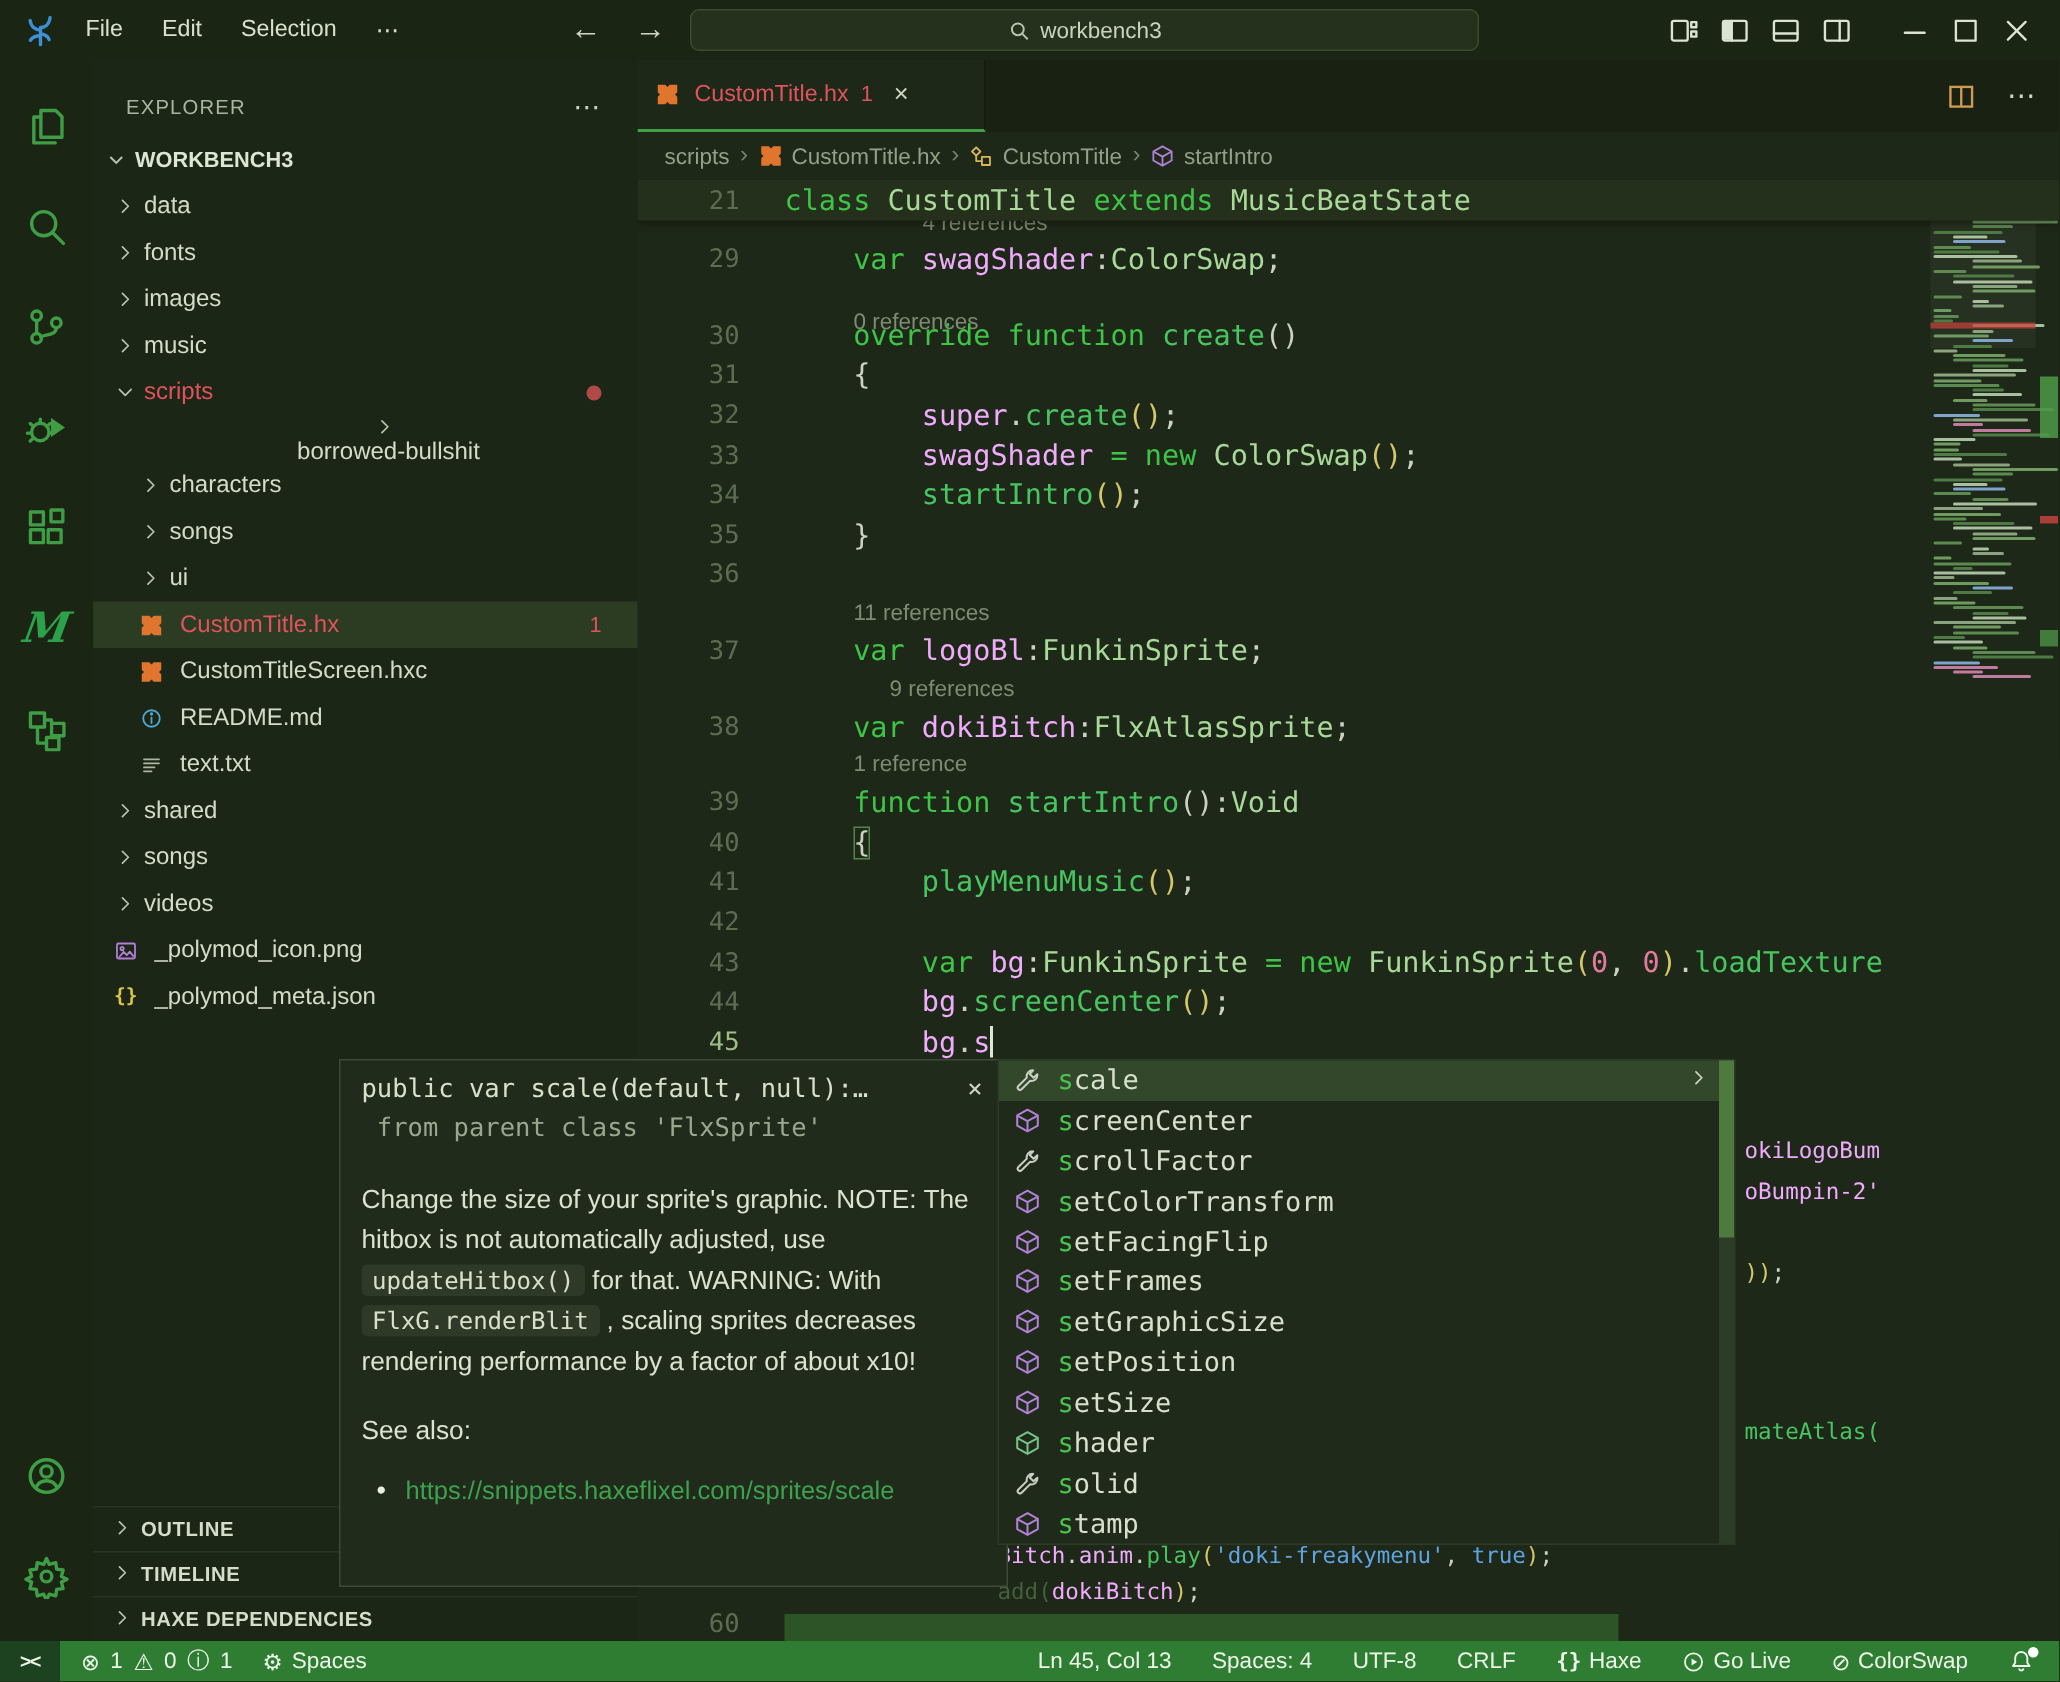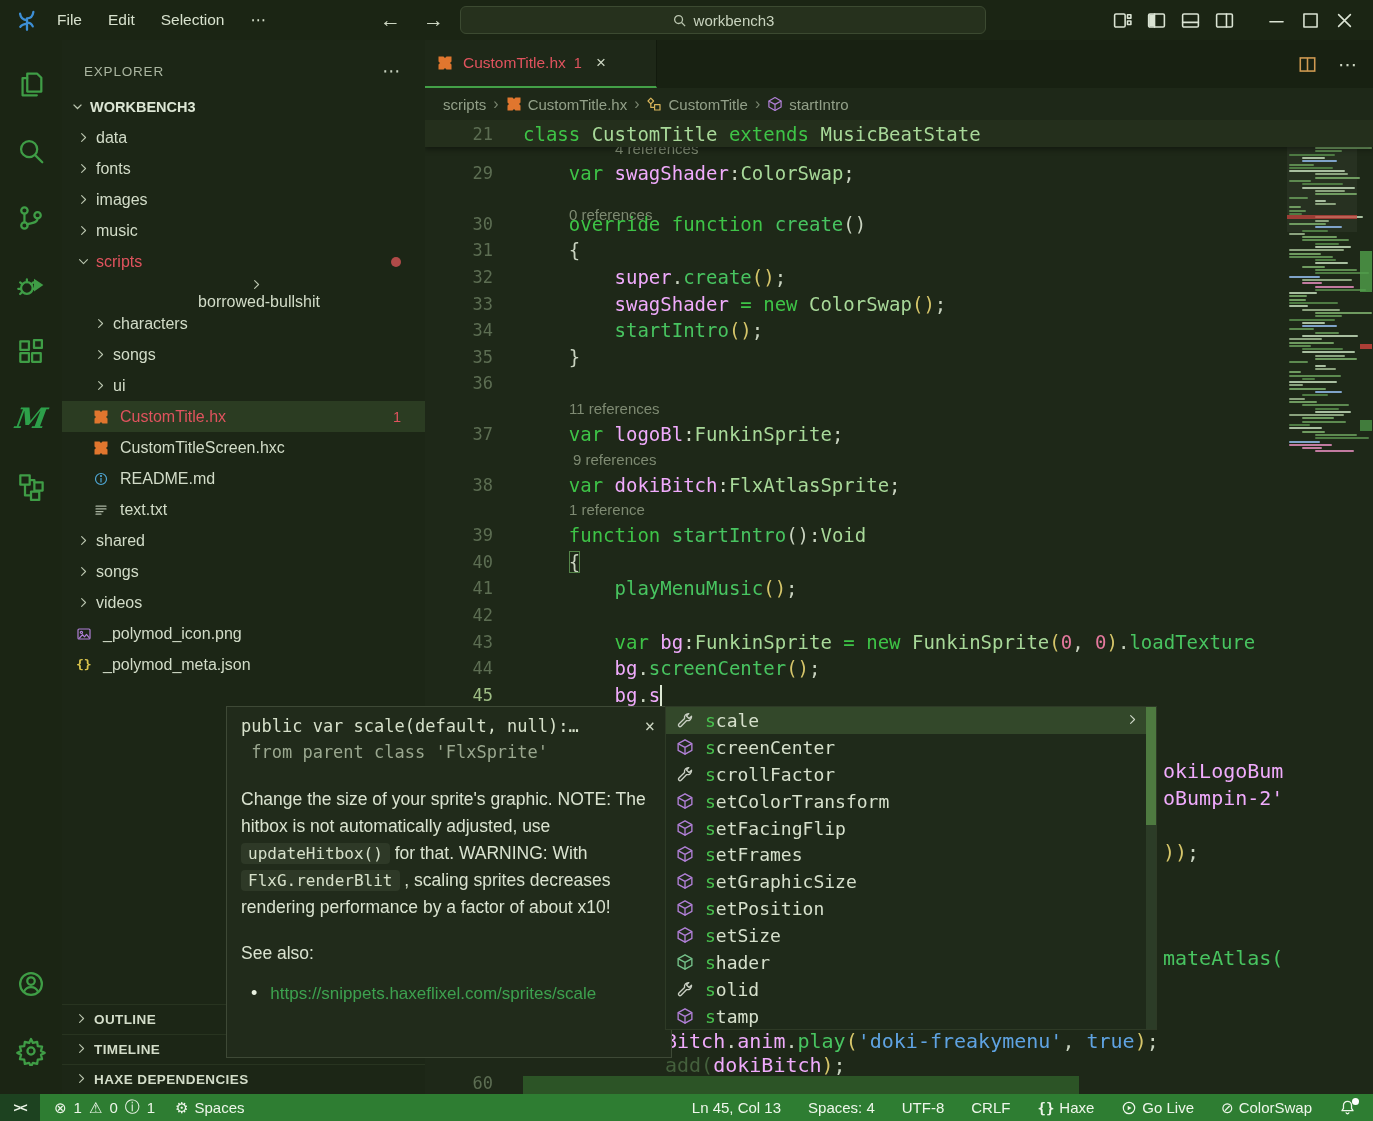--- a/index.html
+++ b/index.html
@@ -79,21 +79,21 @@
   .code-row{height:26.6px;font-size:19px}
   .txt{margin-left:30px;white-space:pre}
   .lens-row{height:24px;font-family:"Liberation Sans",sans-serif;font-size:15px;color:#7e8a72}
   .lens-row.cliprow{height:13px;overflow:hidden}
   .lens-row.cliprow .lens{margin-top:-11px}
   .lens{display:block}
   .kw{color:#3ec447}.ty{color:#a8d999}.id{color:#f0abfc}.fn{color:#48c460}
   .st{color:#5fa3e2}.nu{color:#e5799e}.pc{color:#c9d3c0}.br{color:#d6c66a}.dim{color:#44603c}
   .match{outline:1px solid #55854a;outline-offset:-1px}
   .cursor{display:inline-block;width:2px;height:21px;background:#dde8d4;vertical-align:-4px}
-  .frag{position:absolute;height:26px;display:flex;align-items:center;white-space:pre;font-size:20px}
+  .frag{position:absolute;height:26px;display:flex;align-items:flex-start;white-space:pre;font-size:15px}
   .slab{position:absolute;left:98px;top:956px;width:556px;height:20px;background:#2c5426}
   .gut60{position:absolute;left:0;top:953px;width:68px;text-align:right;color:#5c6d52;font-size:17px}
 
   
   .minimap{position:absolute;top:0;right:16px;width:70px;height:460px}
   .mm-bars{position:absolute;top:4px;left:2px;right:4px}
   .mm-bar{height:2px;margin-bottom:1.3px;border-radius:1px}
   .mm-region{position:absolute;left:0;right:0;top:0;height:112px;background:rgba(220,240,215,.05)}
   .mm-sel{position:absolute;left:0;right:0;top:13px;height:4px;background:rgba(72,122,196,.6)}
   .mm-err{position:absolute;left:0;right:0;top:95px;height:3.5px;background:rgba(196,66,60,.75)}
@@ -547,21 +547,21 @@
             <div class="row lens-row">
               <span class="gut"></span>
               <span class="lens" style="margin-left: 76px;">11 references</span>
             </div>
             <div class="row code-row">
               <span class="gut">37</span>
               <span class="txt"><span class="kw">    var</span><span class="id"> logoBl</span><span class="pc">:</span><span class="ty">FunkinSprite</span><span class="pc">;</span></span>
             </div>
             <div class="row lens-row">
               <span class="gut"></span>
-              <span class="lens" style="margin-left: 80px;">9 references</span>
+              <span class="lens" style="margin-left: 100px;">9 references</span>
             </div>
             <div class="row code-row">
               <span class="gut">38</span>
               <span class="txt"><span class="kw">    var</span><span class="id"> dokiBitch</span><span class="pc">:</span><span class="ty">FlxAtlasSprite</span><span class="pc">;</span></span>
             </div>
             <div class="row lens-row">
               <span class="gut"></span>
               <span class="lens" style="margin-left: 76px;">1 reference</span>
             </div>
             <div class="row code-row">

